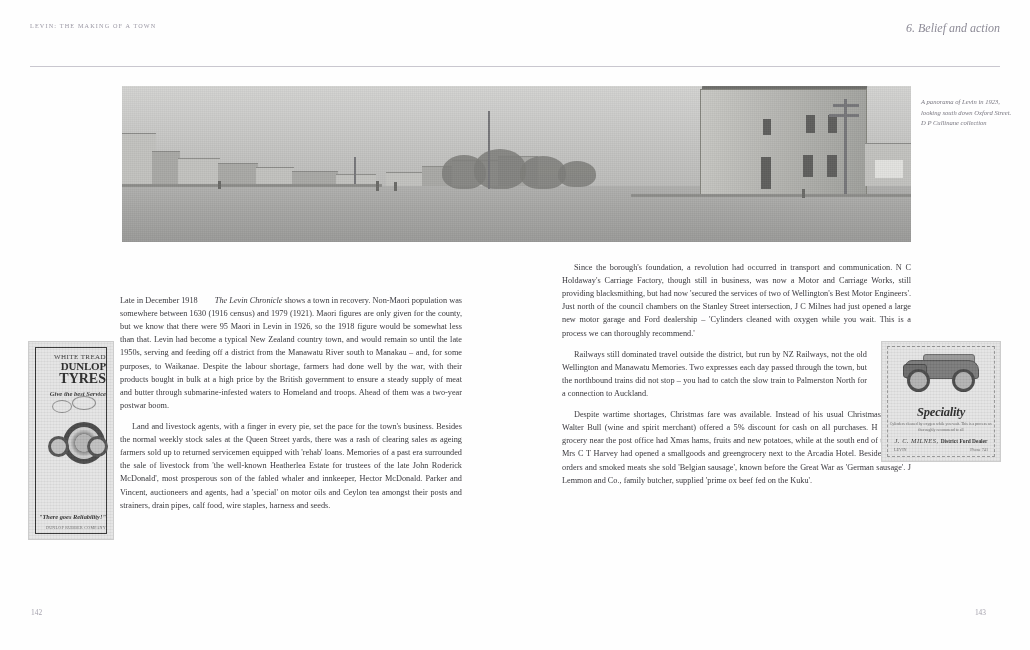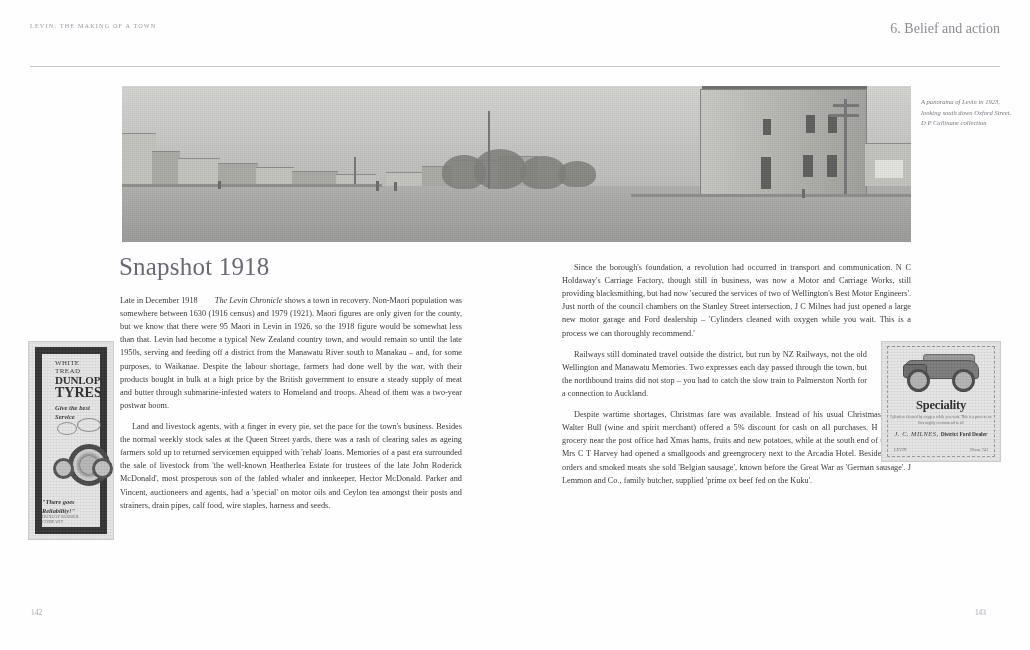--- a/index.html
+++ b/index.html
@@ -31,21 +31,22 @@
     letter-spacing: 1.15px;
     color: #9a97a3;
     font-family: "Liberation Serif", serif;
     text-transform: uppercase;
     white-space: nowrap;
   }
   .runhead-right {
     position: absolute;
     right: 30px;
     top: 21px;
-    font-size: 14px;
+    font-size: 12px;
+    font-style: italic;
     color: #8c8a96;
     white-space: nowrap;
   }
 
   .rule {
     position: absolute;
     left: 30px;
     right: 30px;
     top: 66px;
     height: 1px;
@@ -194,22 +195,22 @@
   .ad-dunlop {
     left: 28px;
     top: 341px;
     width: 84px;
     height: 197px;
     border: 1px solid #cfccc6;
   }
   .ad-dunlop .inner {
     position: absolute;
     left: 6px; top: 5px; right: 6px; bottom: 5px;
-    border: 7px solid #701a75;
-    text-align: left;
+    border: 1px solid #701a75;
+    text-align: right;
     padding-left: 13px;
   }
   .ad-l1 {
     margin-top: 5px;
     font-size: 7px;
     letter-spacing: .4px;
     color: #3c3a37;
     font-family: "Liberation Serif", serif;
   }
   .ad-l2 {
@@ -324,23 +325,24 @@
   }
   .car-wheel {
     position: absolute;
     bottom: 0;
     width: 17px; height: 17px;
     border-radius: 50%;
     border: 3px solid #4d4a46;
     background: #b5b2ac;
   }
   .milnes-title {
-    margin-top: 6px;
+    margin-top: 13px;
     font-size: 12.5px;
     font-weight: bold;
+    font-style: italic;
     color: #2f2d2a;
     letter-spacing: -.2px;
     font-family: "Liberation Serif", serif;
   }
   .milnes-sub {
     margin-top: 2px;
     font-size: 3.9px;
     line-height: 1.45;
     color: #6d6a65;
   }
@@ -426,21 +428,20 @@
     <div class="figure" style="left:254px; bottom:33%; height:10px;"></div>
     <div class="figure" style="left:272px; bottom:33%; height:9px;"></div>
     <div class="figure" style="left:96px; bottom:34%; height:8px;"></div>
     <div class="figure" style="right:106px; bottom:28%; height:9px;"></div>
 
     <div class="grain"></div>
   </div>
 
   <div class="photo-caption">A panorama of Levin in 1923, looking south down Oxford Street. D P Cullinane collection</div>
 
-  <h1 class="headline">Snapshot 1918</h1>
 
   <div class="col col-left">
     <p>Late in December 1918 <em>The Levin Chronicle</em> shows a town in recovery. Non-Maori population was somewhere between 1630 (1916 census) and 1979 (1921). Maori figures are only given for the county, but we know that there were 95 Maori in Levin in 1926, so the 1918 figure would be somewhat less than that. Levin had become a typical New Zealand country town, and would remain so until the late 1950s, serving and feeding off a district from the Manawatu River south to Manakau – and, for some purposes, to Waikanae. Despite the labour shortage, farmers had done well by the war, with their products bought in bulk at a high price by the British government to ensure a steady supply of meat and butter through submarine-infested waters to Homeland and troops. Ahead of them was a two-year postwar boom.</p>
     <p class="indent">Land and livestock agents, with a finger in every pie, set the pace for the town's business. Besides the normal weekly stock sales at the Queen Street yards, there was a rash of clearing sales as ageing farmers sold up to returned servicemen equipped with 'rehab' loans. Memories of a past era surrounded the sale of livestock from 'the well-known Heatherlea Estate for trustees of the late John Roderick McDonald', most prosperous son of the fabled whaler and innkeeper, Hector McDonald. Parker and Vincent, auctioneers and agents, had a 'special' on motor oils and Ceylon tea amongst their posts and strainers, drain pipes, calf food, wire staples, harness and seeds.</p>
   </div>
 
   <div class="col col-right">
     <p class="indent">Since the borough's foundation, a revolution had occurred in transport and communication. N C Holdaway's Carriage Factory, though still in business, was now a Motor and Carriage Works, still providing blacksmithing, but had now 'secured the services of two of Wellington's Best Motor Engineers'. Just north of the council chambers on the Stanley Street intersection, J C Milnes had just opened a large new motor garage and Ford dealership – 'Cylinders cleaned with oxygen while you wait. This is a process we can thoroughly recommend.'</p>
     <p class="indent narrow">Railways still dominated travel outside the district, but run by NZ Railways, not the old Wellington and Manawatu Memories. Two expresses each day passed through the town, but the northbound trains did not stop – you had to catch the slow train to Palmerston North for a connection to Auckland.</p>
     <p class="indent">Despite wartime shortages, Christmas fare was available. Instead of his usual Christmas hamper, Walter Bull (wine and spirit merchant) offered a 5% discount for cash on all purchases. H E Keys's grocery near the post office had Xmas hams, fruits and new potatoes, while at the south end of the block Mrs C T Harvey had opened a smallgoods and greengrocery next to the Arcadia Hotel. Besides poultry orders and smoked meats she sold 'Belgian sausage', known before the Great War as 'German sausage'. J Lemmon and Co., family butcher, supplied 'prime ox beef fed on the Kuku'.</p>

